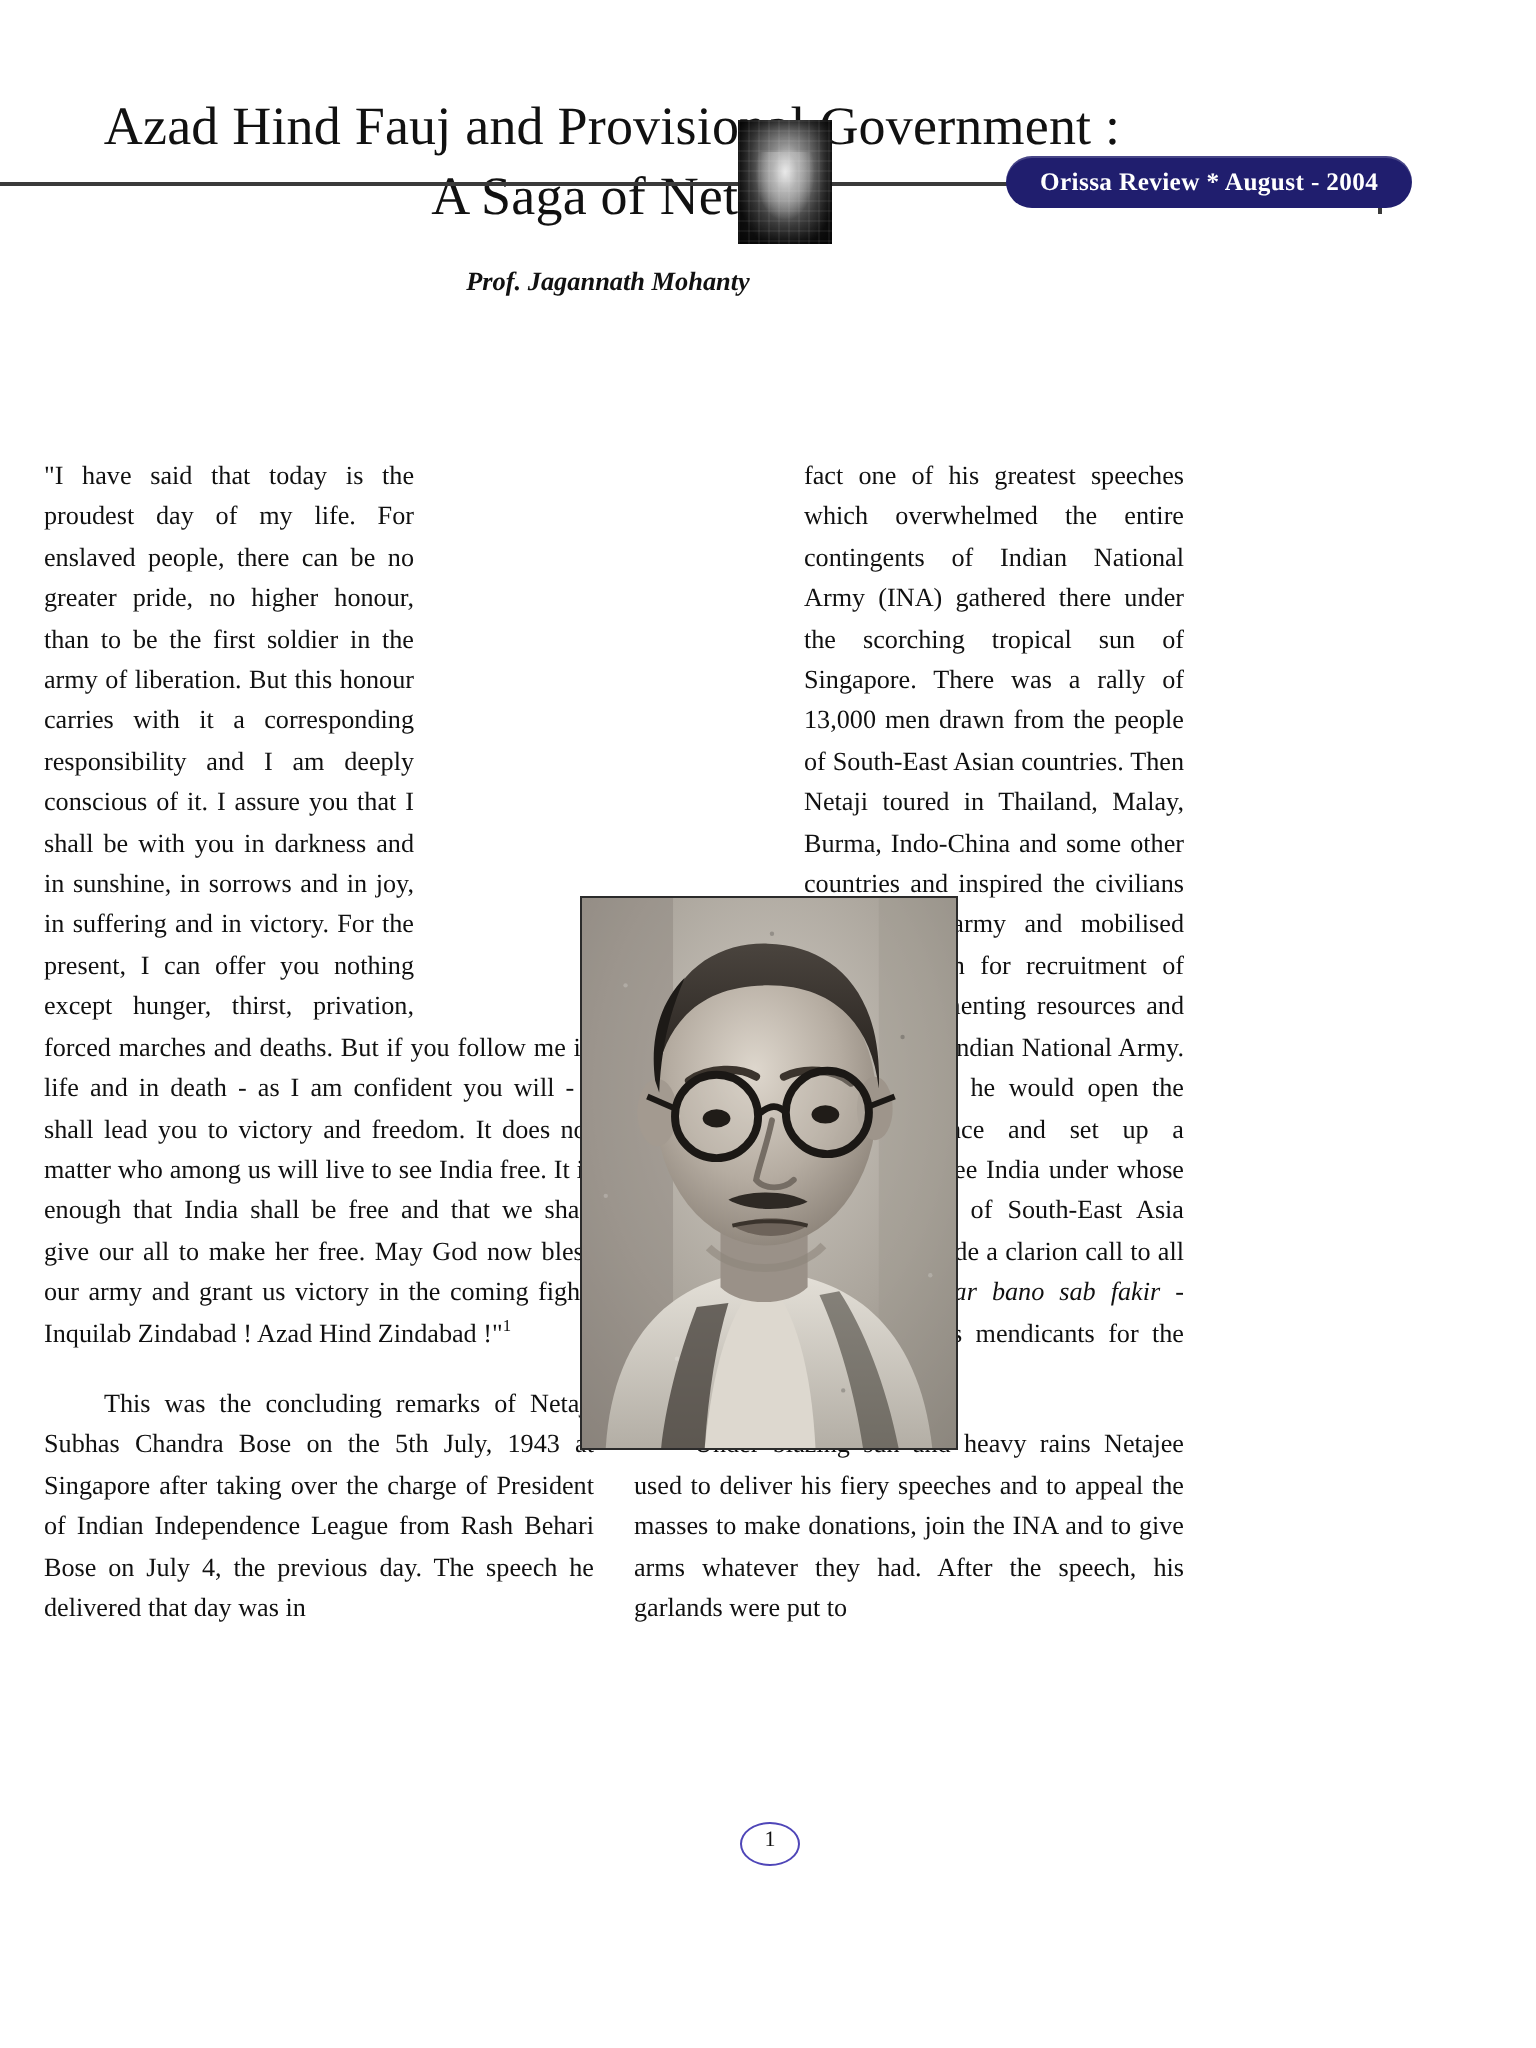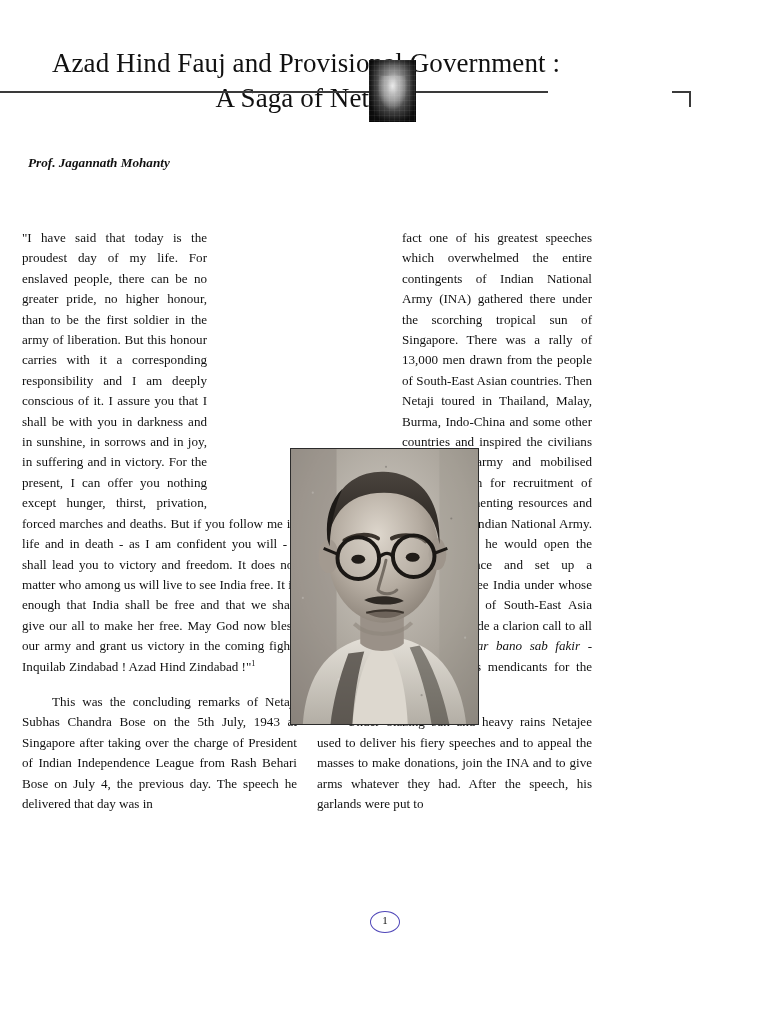--- a/index.html
+++ b/index.html
@@ -113,22 +113,22 @@
   }
   #article-title {
     font-size: 27px;
     line-height: 35px;
     color: #111111;
     font-weight: normal;
     margin: 0;
     letter-spacing: .1px;
   }
   #byline {
-    margin-top: 39px;
-    text-align: left;
+    margin-top: 17px;
+    text-align: center;
     font-style: italic;
     font-weight: bold;
     font-size: 13.2px;
     color: #111111;
     padding-right: 4px;
   }
 
   
   #article-body {
     position: absolute;
@@ -213,20 +213,21 @@
 
   <div class="masthead-rule" id="masthead-rule-left"></div>
   <div class="masthead-rule" id="masthead-rule-mid"></div>
   <div class="masthead-rule" id="masthead-rule-right"></div>
   <div id="masthead-rule-drop"></div>
 
   <div id="masthead-emblem">
     <div id="masthead-emblem-figure"></div>
   </div>
 
+  <div id="issue-badge">Orissa Review  *   August -  2004</div>
 </div>
 
 <div id="title-block">
   <h1 id="article-title">
     <span>Azad Hind Fauj and Provisional Government :</span><br>
     <span>A Saga of Netaji</span>
   </h1>
   <div id="byline">Prof. Jagannath Mohanty</div>
 </div>
 

